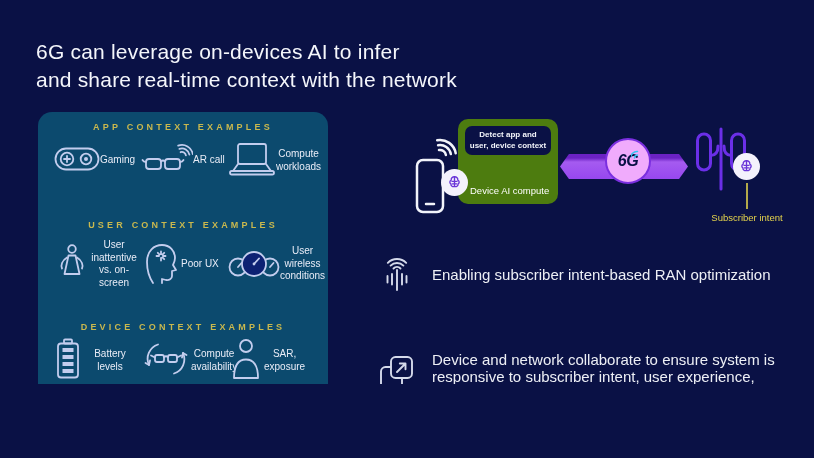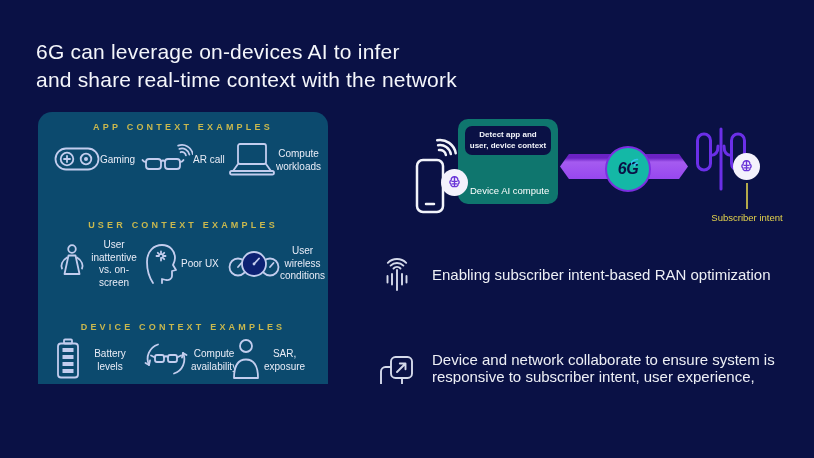--- a/index.html
+++ b/index.html
@@ -23,28 +23,28 @@
   .ctx-iconbox{height:42px;display:flex;align-items:center;justify-content:center;}
   .ctx-label{margin-top:3px;font-size:10px;line-height:12.5px;color:#E9ECF7;text-align:center;}
   .ico{stroke:#C3CDEE;fill:none;stroke-width:1.8;stroke-linecap:round;stroke-linejoin:round;}
 
   
   .phone-svg{position:absolute;left:408px;top:130px;}
   .ai-badge{position:absolute;width:27px;height:27px;border-radius:50%;background:#F4F2FC;
             display:flex;align-items:center;justify-content:center;z-index:5;}
   .badge1{left:441px;top:169px;} .badge2{left:733px;top:153px;}
   .device-card{position:absolute;left:458px;top:119px;width:100px;height:85px;
-               background:#0f766e;border-radius:10px;z-index:2;}
+               background:#4d7c0f;border-radius:10px;z-index:2;}
   .detect-pill{position:absolute;left:7px;top:7px;width:86px;background:#0A1145;border-radius:7px;
                padding:4px 0;text-align:center;font-size:8px;font-weight:600;line-height:10.5px;color:#F2F4FA;}
   .device-ai-label{position:absolute;left:12px;bottom:8px;font-size:9.5px;color:#FFFFFF;}
   .link-bar{position:absolute;left:560px;top:154px;width:128px;height:25px;
             background:linear-gradient(180deg,#6B22C4 0%,#6B22C4 16%,#A55BF0 32%,#9747EF 100%);
             clip-path:polygon(0 50%,7% 0,93% 0,100% 50%,93% 100%,7% 100%);z-index:1;}
-  .sixg-circle{position:absolute;left:605px;top:146px;width:46px;height:46px;background:#14b8a6;
+  .sixg-circle{position:absolute;left:605px;top:138px;width:46px;height:46px;background:#f0abfc;
                border:2.5px solid #7B2FE0;border-radius:50%;box-sizing:border-box;z-index:3;
                display:flex;align-items:center;justify-content:center;}
   .sixg-text{font-size:16px;font-weight:800;font-style:italic;color:#0A1145;letter-spacing:-.5px;}
   .sixg-waves{position:absolute;right:7px;top:9px;}
   .tower-svg{position:absolute;left:694px;top:126px;}
   .intent-line{position:absolute;left:746px;top:183px;width:1.5px;height:26px;background:#B3A94A;}
   .intent-label{position:absolute;left:687px;top:212px;width:120px;text-align:center;
                 font-size:9.5px;color:#E5D44C;}
 
   

